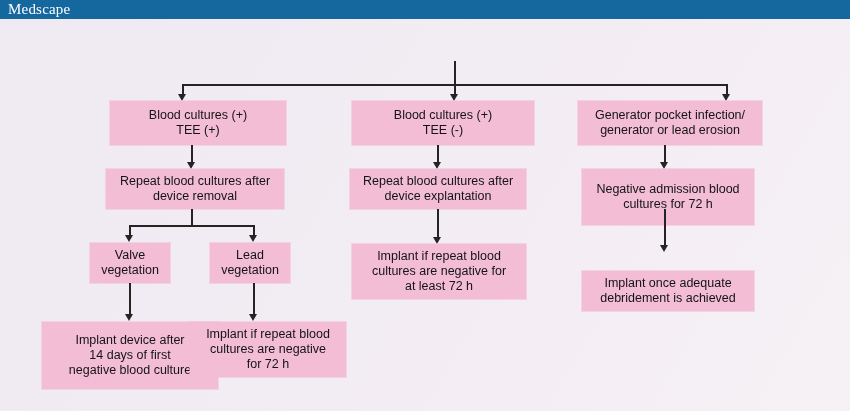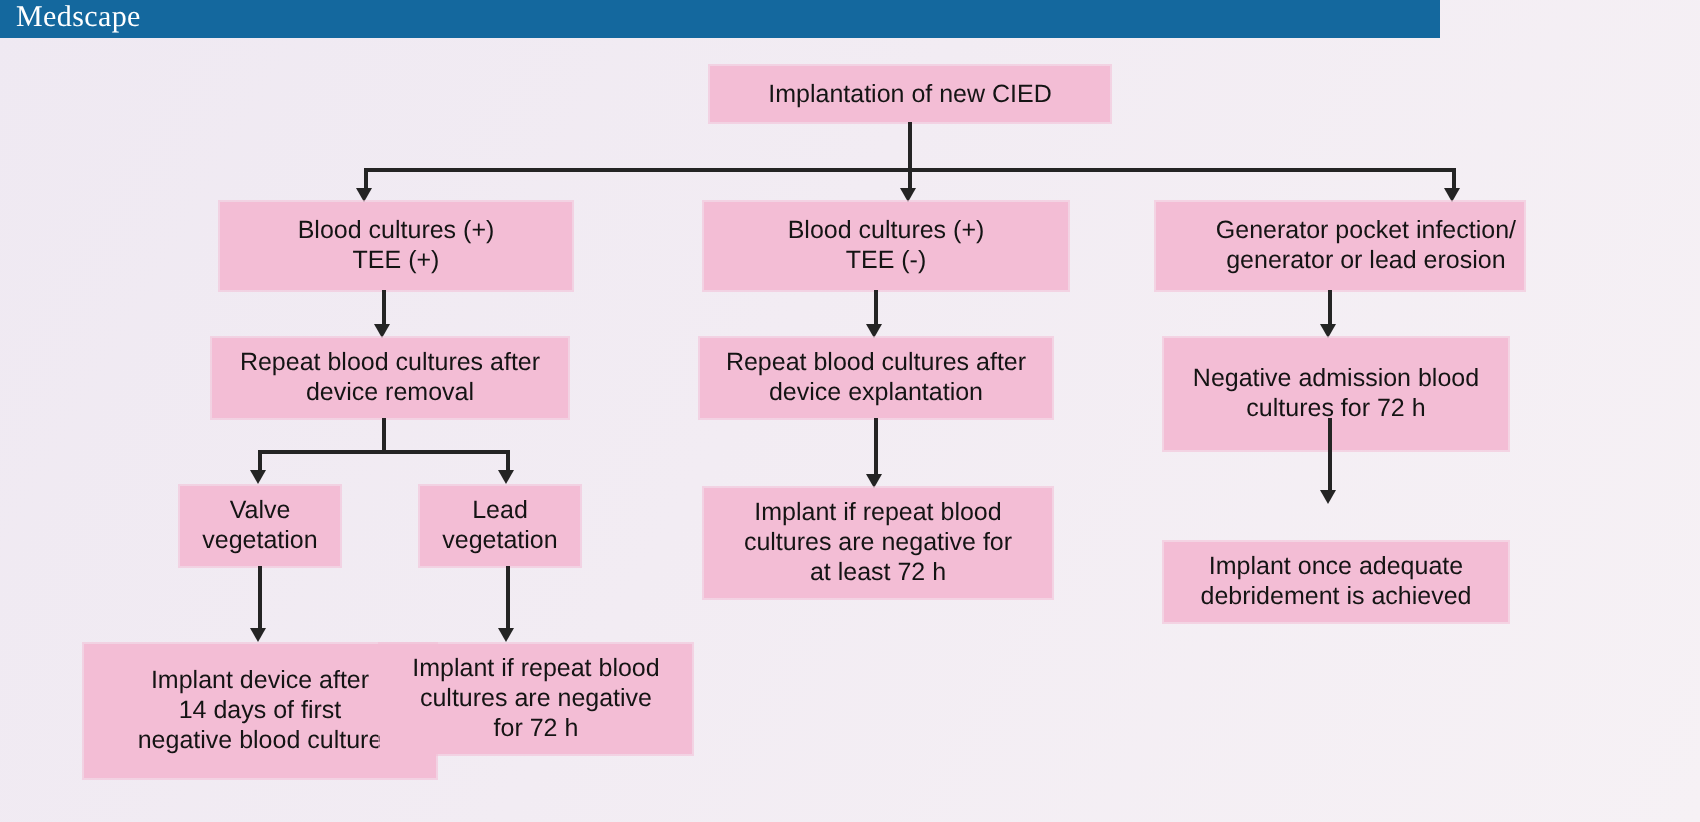--- a/index.html
+++ b/index.html
@@ -16,21 +16,21 @@
   #page {
     position: relative;
     width: 850px;
     height: 411px;
     background: linear-gradient(120deg, #efe9f2 0%, #f2ecf3 45%, #f6f1f5 100%);
     overflow: hidden;
   }
   .brandbar {
     position: absolute;
     left: 0; top: 0;
-    width: 720px; height: 19px;
+    width: 850px; height: 19px;
     background: #14689e;
   }
   .brandbar .brand-text {
     position: absolute;
     left: 8px; top: 1px;
     color: #ffffff;
     font-family: "Liberation Serif", serif;
     font-size: 15px;
     letter-spacing: 0.2px;
     line-height: 17px;
@@ -87,23 +87,20 @@
 <body>
 
 <div id="page">
 
   <div class="brandbar">
     <span class="brand-text">Medscape</span>
   </div>
 
   <div class="canvas">
 
-    <div class="node" style="left:355px; top:14px; width:200px; height:28px;">
-      <span class="node-label">Implantation of new CIED</span>
-    </div>
 
     <div class="conn v" style="left:454px; top:42px; height:24px;"></div>
     <div class="conn h" style="left:182px; top:65px; width:545px;"></div>
 
     <div class="conn v" style="left:182px; top:65px; height:12px;"></div>
     <div class="arrow" style="left:178px; top:75px;"></div>
 
     <div class="conn v" style="left:454px; top:65px; height:12px;"></div>
     <div class="arrow" style="left:450px; top:75px;"></div>
 
@@ -113,21 +110,21 @@
     <div class="node" style="left:110px; top:82px; width:176px; height:44px;">
       <span class="node-label">Blood cultures (+)
 TEE (+)</span>
     </div>
 
     <div class="node" style="left:352px; top:82px; width:182px; height:44px;">
       <span class="node-label">Blood cultures (+)
 TEE (-)</span>
     </div>
 
-    <div class="node" style="left:578px; top:82px; width:184px; height:44px;justify-content:flex-end;">
+    <div class="node" style="left:578px; top:82px; width:184px; height:44px;">
       <span class="node-label">Generator pocket infection/
 generator or lead erosion</span>
     </div>
 
     <div class="conn v" style="left:191px; top:126px; height:20px;"></div>
     <div class="arrow" style="left:187px; top:143px;"></div>
 
     <div class="conn v" style="left:437px; top:126px; height:20px;"></div>
     <div class="arrow" style="left:433px; top:143px;"></div>
 

